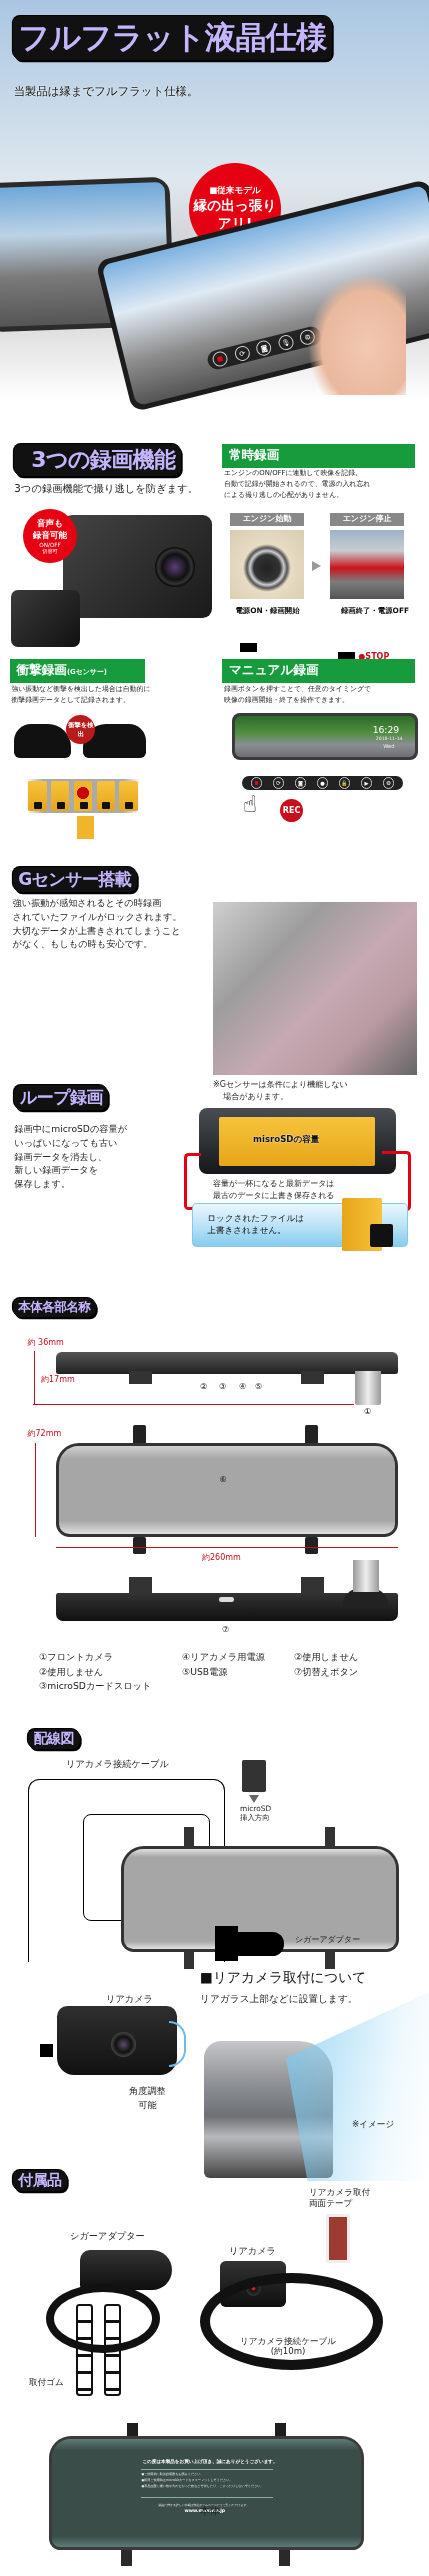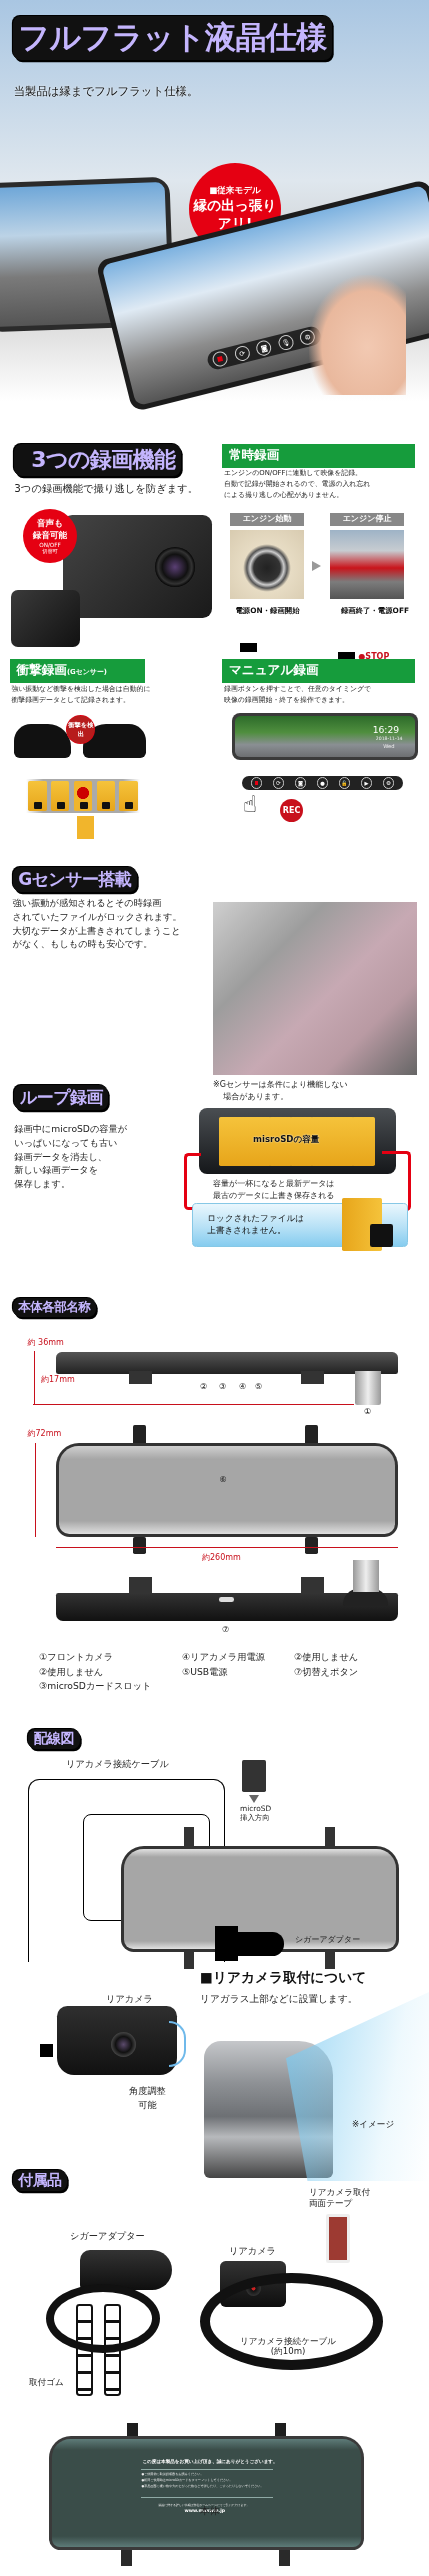--- a/index.html
+++ b/index.html
@@ -288,21 +288,21 @@
   <div class="abs body-text" style="left:106px;top:1992px;font-size:9.2px;">リアカメラ</div>
   <div class="abs" style="left:40px;top:2044px;width:12.6px;height:12.6px;background:#000;"></div>
   <div class="abs" style="left:57px;top:2006px;width:120px;height:69px;background:linear-gradient(180deg,#2f2f2f,#111);border-radius:10.3px 10.3px 17px 17px;">
     <div class="abs" style="left:54px;top:26px;width:25px;height:25px;border-radius:50%;background:radial-gradient(circle,#5b4a6c 0%,#111 45%,#444 70%,#222 100%);"></div>
   </div>
   <div class="abs" style="left:169px;top:2021px;width:17px;height:46px;border:2.3px solid #6fb9ea;border-left:none;border-radius:0 23px 23px 0;"></div>
   <div class="abs body-text" style="left:129px;top:2084px;font-size:9.2px;text-align:center;line-height:1.5;">
     <div>角度調整</div>
     <div>可能</div>
   </div>
-  <div class="abs" style="left:200px;top:1969px;font-size:13.7px;font-weight:bold;">■リアカメラ取付について</div>
+  <div class="abs" style="left:200px;top:1969px;font-size:13.7px;font-weight:normal;">■リアカメラ取付について</div>
   <div class="abs body-text" style="left:200px;top:1991px;font-size:9.7px;">リアガラス上部などに設置します。</div>
   <div class="abs" style="left:204px;top:2041px;width:129px;height:137px;background:linear-gradient(180deg,#c5c7ca 0%,#8f9296 30%,#6d7074 55%,#b7b9bc 70%,#444 100%);border-radius:17px 34px 5.7px 5.7px;"></div>
   <div class="abs" style="left:286px;top:1992px;width:143px;height:189px;background:linear-gradient(100deg,rgba(120,200,240,.75),rgba(200,235,250,.3) 70%,rgba(255,255,255,0));clip-path:polygon(0 35%,100% 0,100% 100%,15% 100%);"></div>
   <div class="abs body-text" style="left:352px;top:2118px;font-size:8.6px;">※イメージ</div>
 </section>
 
 <section>
   <div class="abs stroke-title" style="left:12.6px;top:2170px;font-size:15px;">付属品</div>
   <div class="abs body-text" style="left:70px;top:2229px;font-size:9.2px;">シガーアダプター</div>
   <div class="abs" style="left:80px;top:2250px;width:92px;height:40px;background:linear-gradient(180deg,#333,#0e0e0e);border-radius:11.4px 23px 23px 5.7px;"></div>

